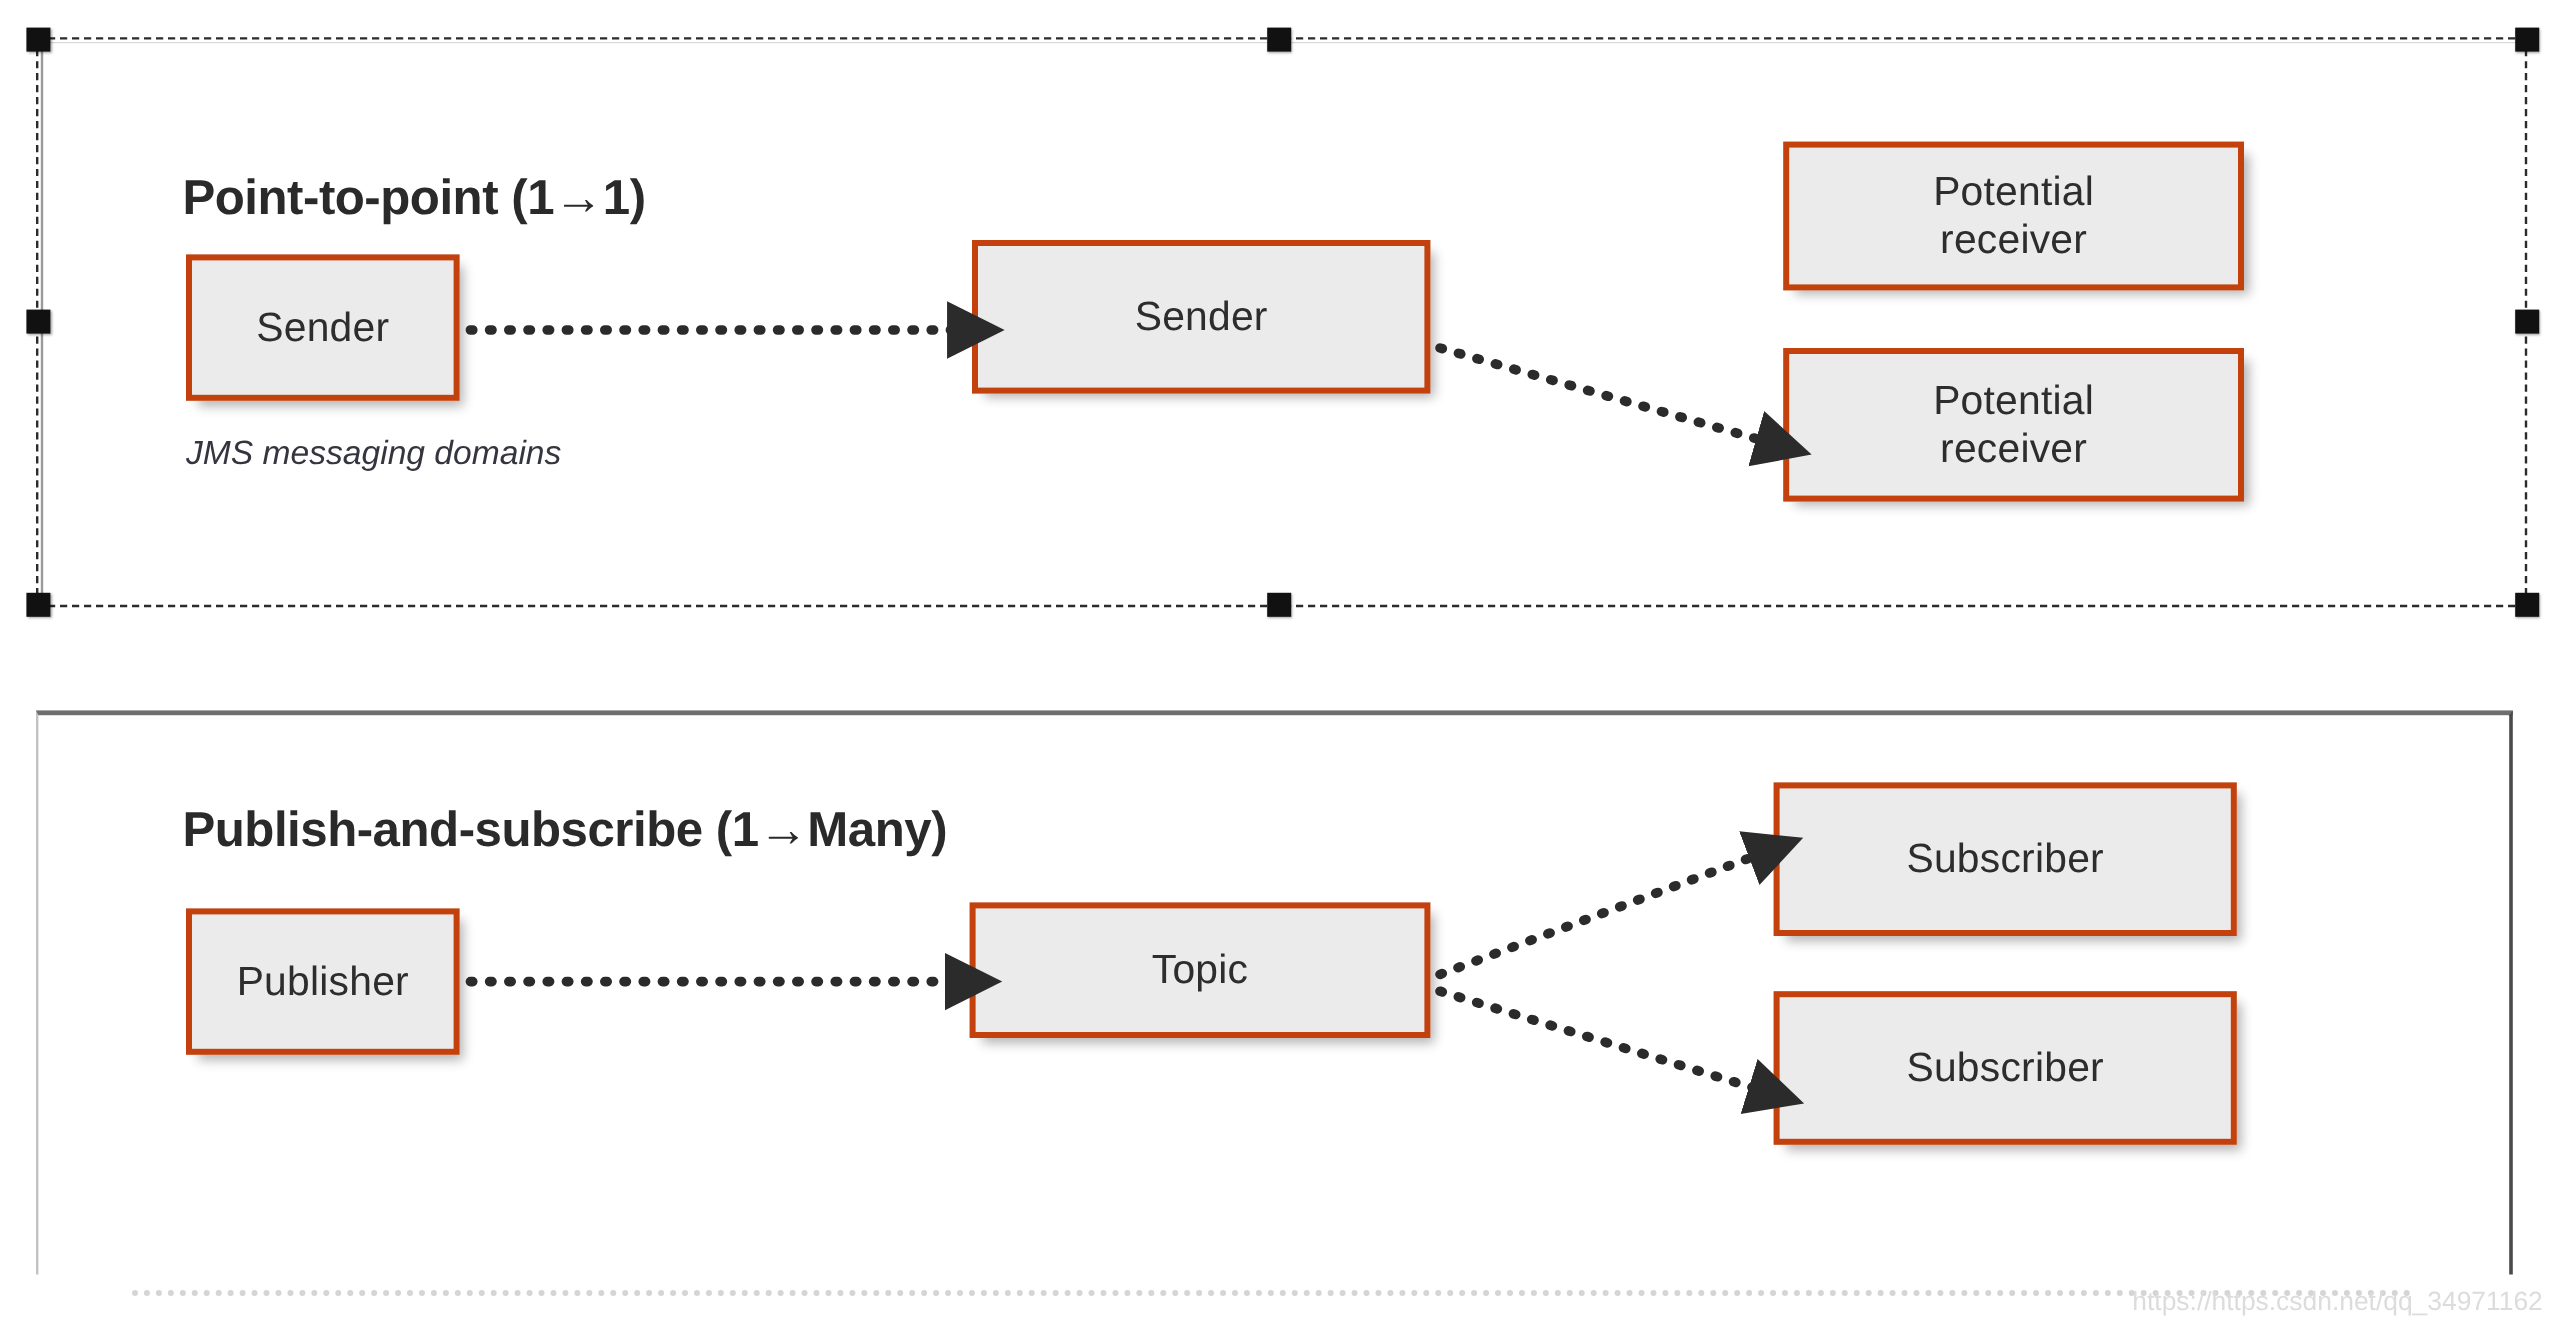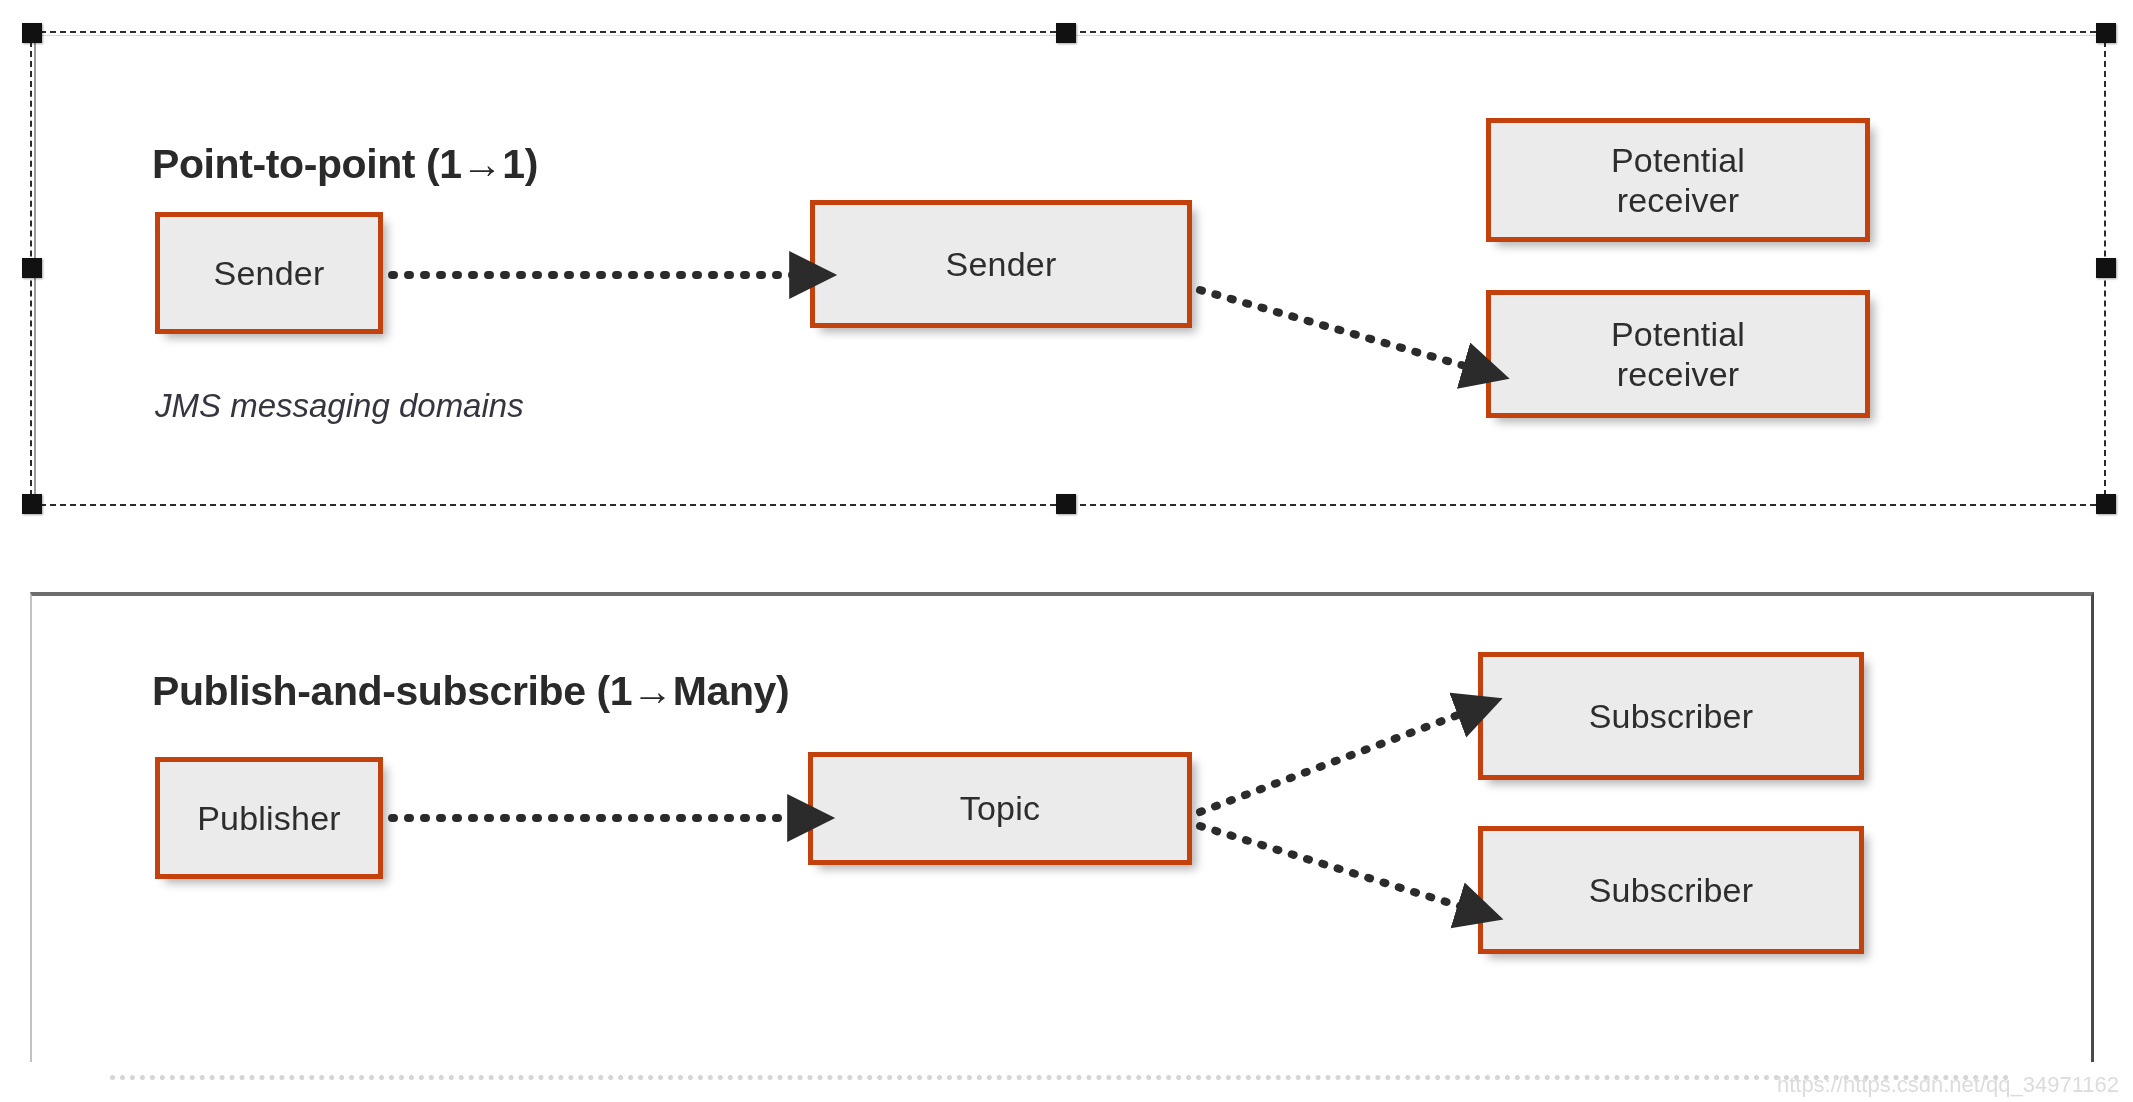--- a/index.html
+++ b/index.html
@@ -93,24 +93,23 @@
     font-weight: bold;
     font-size: 41px;
     color: #2a2a2a;
     letter-spacing: -0.4px;
     white-space: nowrap;
   }
   .caption {
     position: absolute;
     font-family: "Liberation Sans", sans-serif;
     font-style: italic;
-    font-size: 33px;
+    font-size: 28px;
     color: #35353f;
     white-space: nowrap;
-    margin-top: 25px;
   }
 
   
   .connectors {
     position: absolute;
     left: 0;
     top: 0;
     width: 2133px;
     height: 1102px;
     pointer-events: none;

